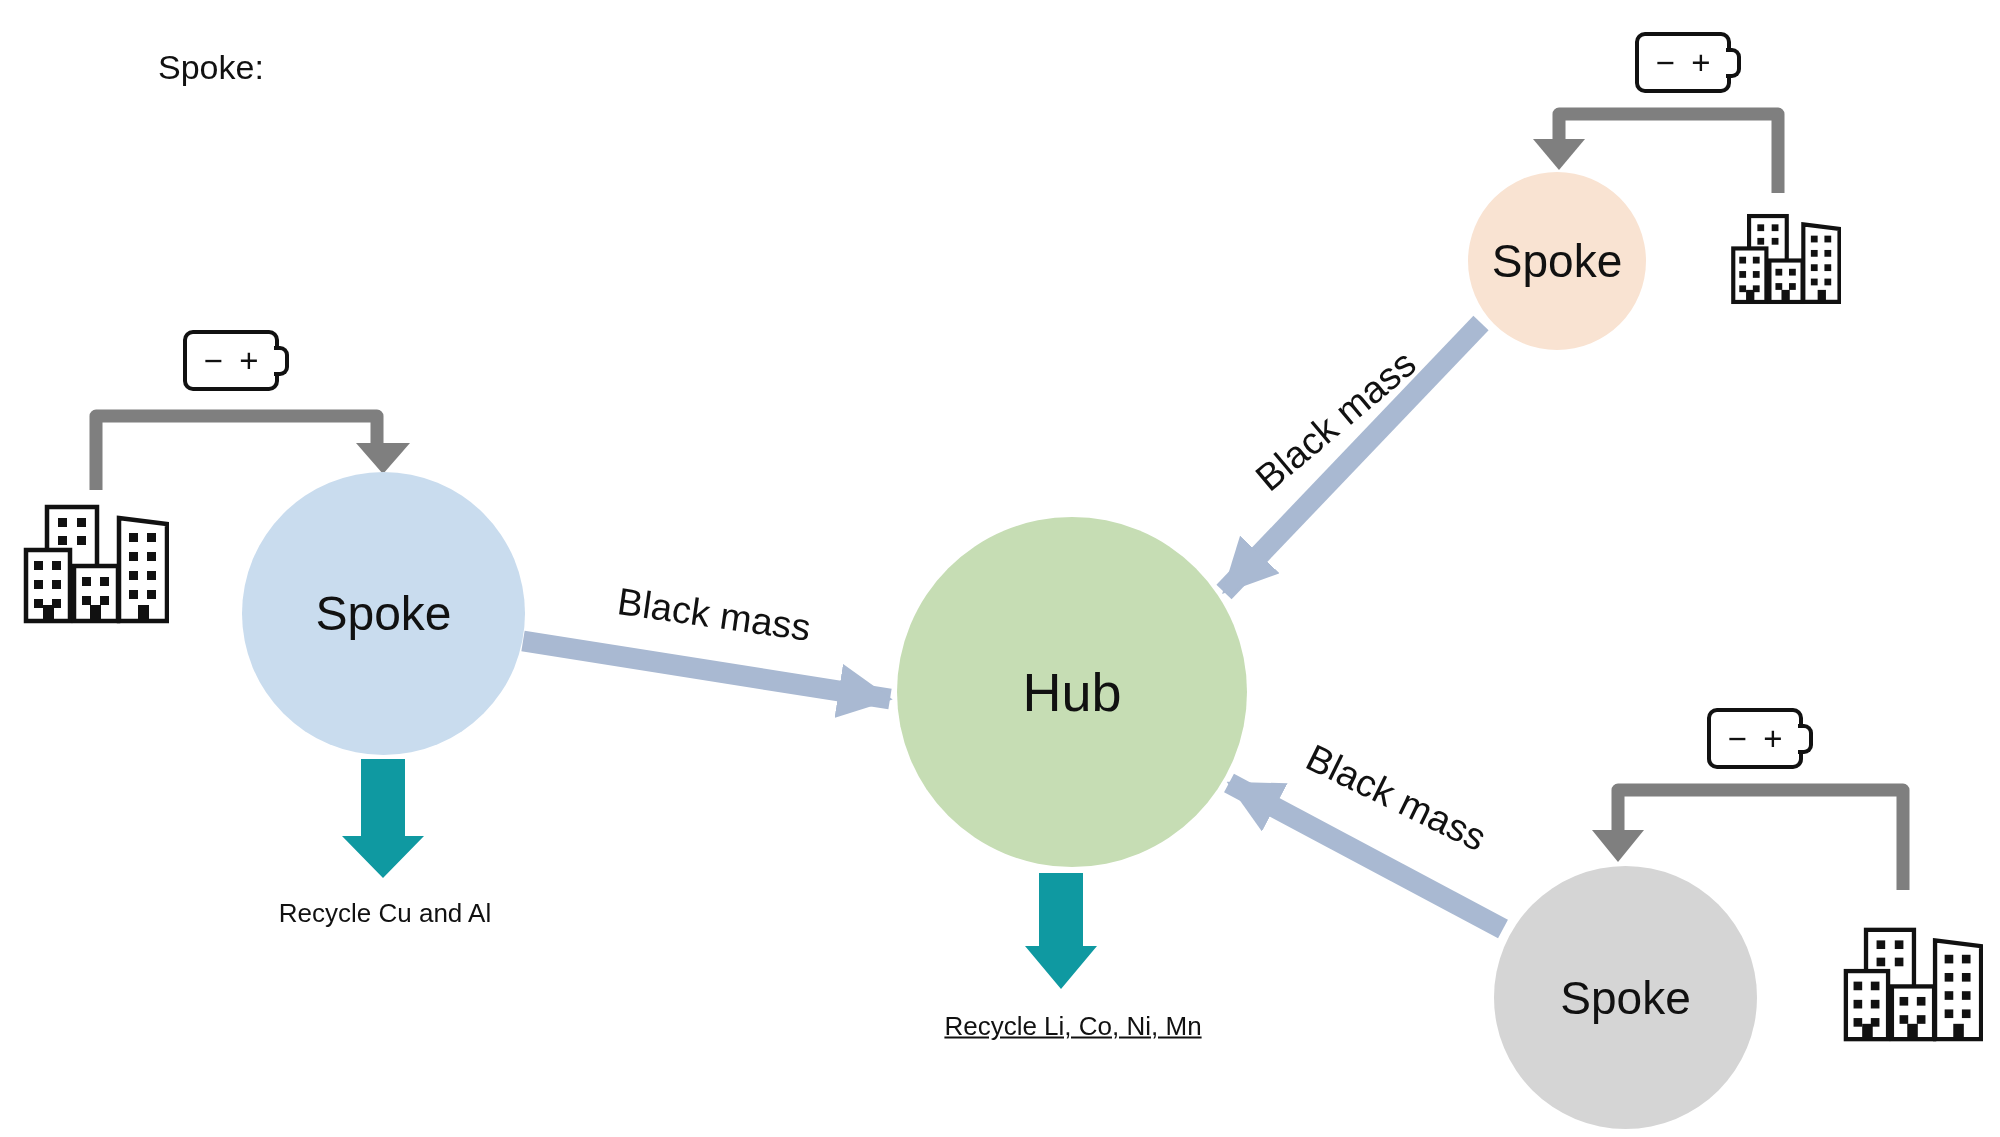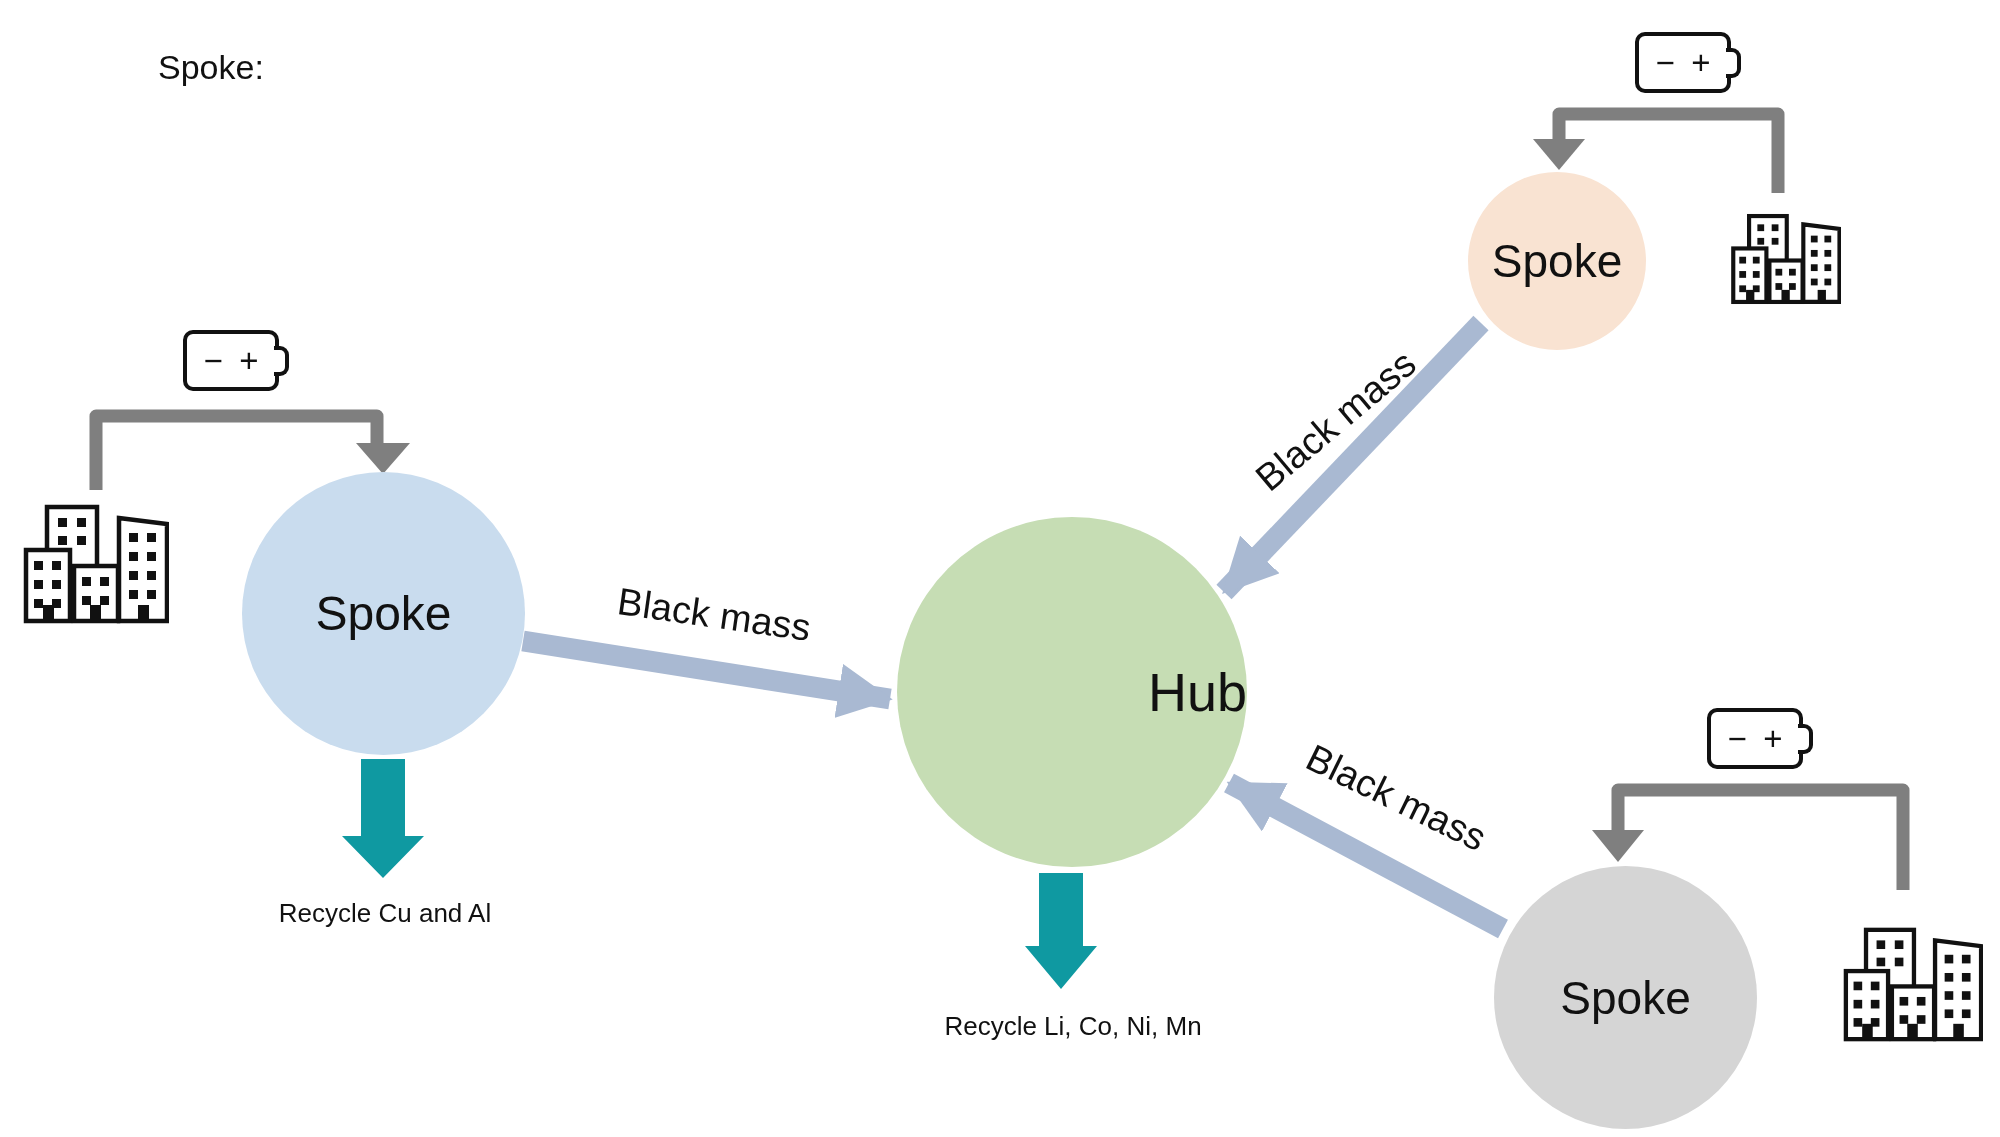--- a/index.html
+++ b/index.html
@@ -10,21 +10,21 @@
     color:var(--text,#111);
   }
   .layer{position:absolute;left:0;top:0;}
   
   .legend{position:absolute;left:158px;top:16px;font-size:34px;line-height:48px;margin-top:27px;}
   .legend-row{display:flex;}
   .legend-term{width:151px;flex:0 0 151px;}
   
   .node{position:absolute;border-radius:50%;display:flex;align-items:center;justify-content:center;}
   .node-spoke-left{left:242px;top:472px;width:283px;height:283px;background:var(--spoke_left_fill);font-size:48px;}
-  .node-hub{left:897px;top:517px;width:350px;height:350px;background:var(--hub_fill);font-size:54px;justify-content:flex-end;}
+  .node-hub{left:897px;top:517px;width:350px;height:350px;background:var(--hub_fill);font-size:54px;}
   .node-spoke-top-right{left:1468px;top:172px;width:178px;height:178px;background:var(--spoke_top_right_fill);font-size:46px;}
   .node-spoke-bottom-right{left:1494px;top:866px;width:263px;height:263px;background:var(--spoke_bottom_right_fill);font-size:46px;}
   
   .flow-label{position:absolute;font-size:38px;white-space:nowrap;}
   
   .out-label{position:absolute;font-size:26px;white-space:nowrap;transform:translate(-50%,-50%);}
   
   .battery{
     position:absolute;width:88px;height:53px;background:#fff;
     border:4px solid var(--icon_outline,#111);border-radius:10px;
@@ -90,21 +90,21 @@
   </div>
   <div class="node node-spoke-bottom-right">
     <span>Spoke</span>
   </div>
 
   <div class="flow-label" style="left:714px;top:615px;transform:translate(-50%,-50%) rotate(8deg);">Black mass</div>
   <div class="flow-label" style="left:1336px;top:421px;transform:translate(-50%,-50%) rotate(-40deg);">Black mass</div>
   <div class="flow-label" style="left:1396px;top:798px;transform:translate(-50%,-50%) rotate(26deg);">Black mass</div>
 
   <div class="out-label" style="left:385px;top:913px;">Recycle Cu and Al</div>
-  <div class="out-label" style="left:1073px;top:1026px;">Recycle Li, Co, Ni, Mn</div>
+  <div class="out-label" style="left:1073px;top:1026px;text-decoration:underline;">Recycle Li, Co, Ni, Mn</div>
 
   <div class="battery" style="left:183px;top:330px;">
     <span class="sign">−</span>
     <span class="sign">+</span>
   </div>
   <div class="battery" style="left:1635px;top:32px;">
     <span class="sign">−</span>
     <span class="sign">+</span>
   </div>
   <div class="battery" style="left:1707px;top:708px;">

